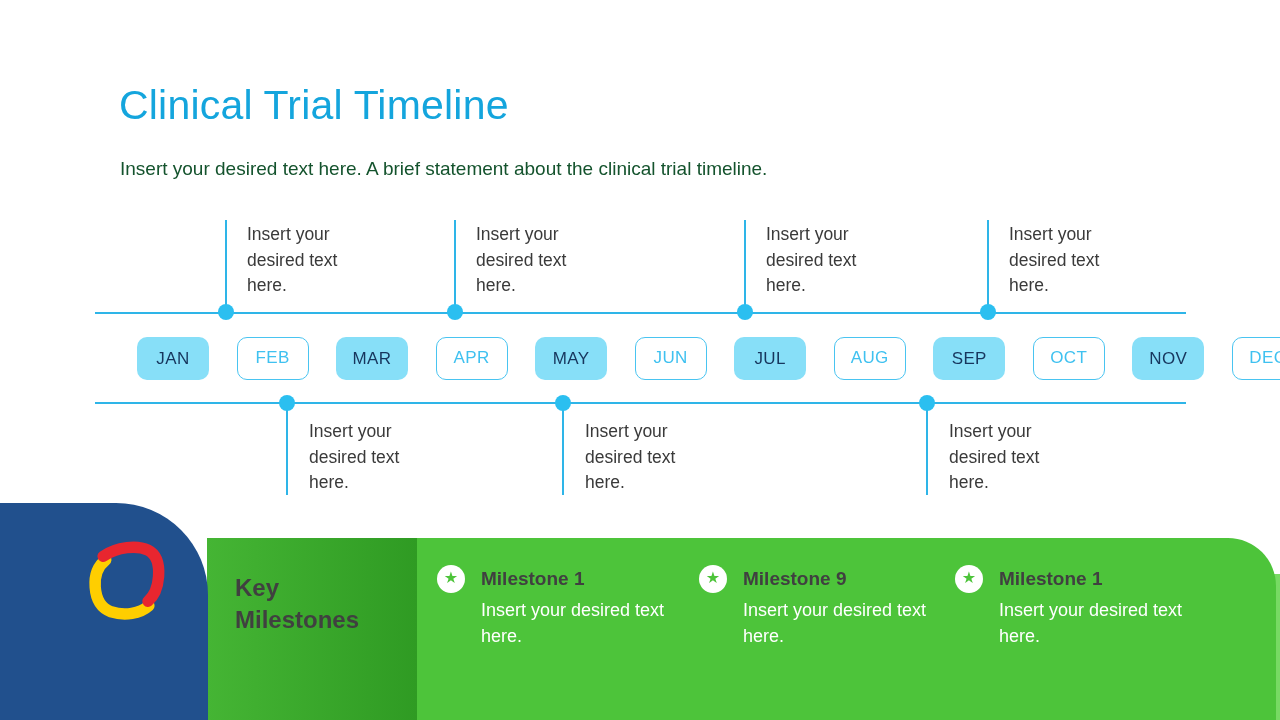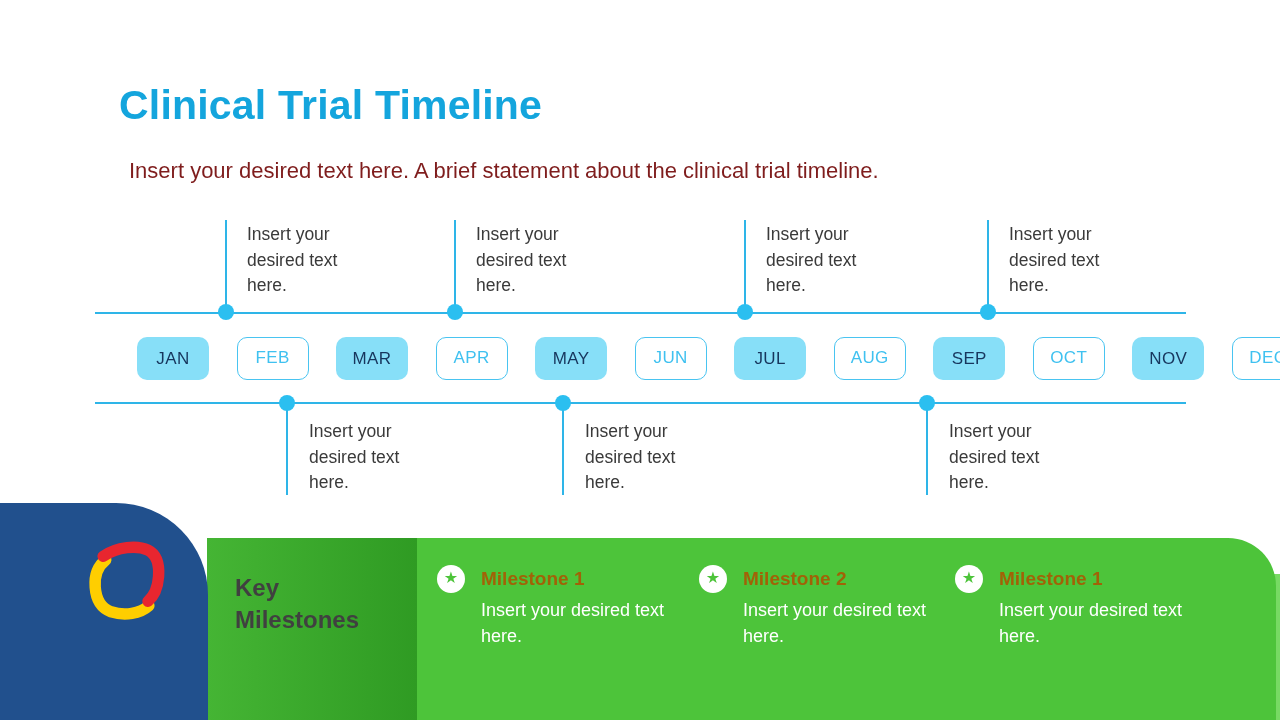--- a/index.html
+++ b/index.html
@@ -5,25 +5,25 @@
   * { margin:0; padding:0; box-sizing:border-box; }
   html,body { background:#e8e8e8; }
   .slide {
     position:relative; width:1280px; height:720px; background:#ffffff;
     overflow:hidden; font-family:"Liberation Sans", sans-serif;
   }
 
   
   .title {
     position:absolute; left:119px; top:82px;
-    font-size:41px; font-weight:bold; color:#14a5dd; letter-spacing:0.2px;
+    font-size:41px; font-weight:normal; color:#14a5dd; letter-spacing:0.2px;
   }
   .subtitle {
-    position:absolute; left:129px; top:158px;
-    font-size:22px; color:#7f1d1d;
+    position:absolute; left:120px; top:158px;
+    font-size:19px; color:#14532d;
   }
 
   
   .hline {
     position:absolute; left:95px; width:1091px; height:1.5px; background:#2eb5e8;
   }
   .hline.top { top:312px; }
   .hline.bottom { top:402px; }
 
   
@@ -92,21 +92,21 @@
   .milestone { position:absolute; top:564px; width:235px; }
   .milestones .milestone:nth-of-type(1) { left:437px; }
   .milestones .milestone:nth-of-type(2) { left:699px; }
   .milestones .milestone:nth-of-type(3) { left:955px; }
   .ms-head { display:flex; align-items:center; height:29px; }
   .ms-star {
     width:28px; height:28px; border-radius:50%; background:#ffffff;
     display:flex; align-items:center; justify-content:center; flex:0 0 28px;
   }
   .ms-star span { font-size:16px; color:#4dc43a; line-height:1; margin-top:-1px; }
-  .ms-title { margin-left:16px; font-size:19px; font-weight:bold; color:#a16207; }
+  .ms-title { margin-left:16px; font-size:19px; font-weight:bold; color:#404040; }
   .ms-desc {
     margin-left:44px; margin-top:4px; width:192px;
     font-size:18px; line-height:26px; color:#ffffff;
   }
 </style>
 </head>
 <body>
 
 <div class="slide">
 
@@ -212,21 +212,21 @@
           <div class="ms-title">Milestone 1</div>
         </div>
         <div class="ms-desc">Insert your desired text here.</div>
       </div>
 
       <div class="milestone">
         <div class="ms-head">
           <div class="ms-star">
             <span>★</span>
           </div>
-          <div class="ms-title">Milestone 2</div>
+          <div class="ms-title">Milestone 9</div>
         </div>
         <div class="ms-desc">Insert your desired text here.</div>
       </div>
 
       <div class="milestone">
         <div class="ms-head">
           <div class="ms-star">
             <span>★</span>
           </div>
           <div class="ms-title">Milestone 1</div>

